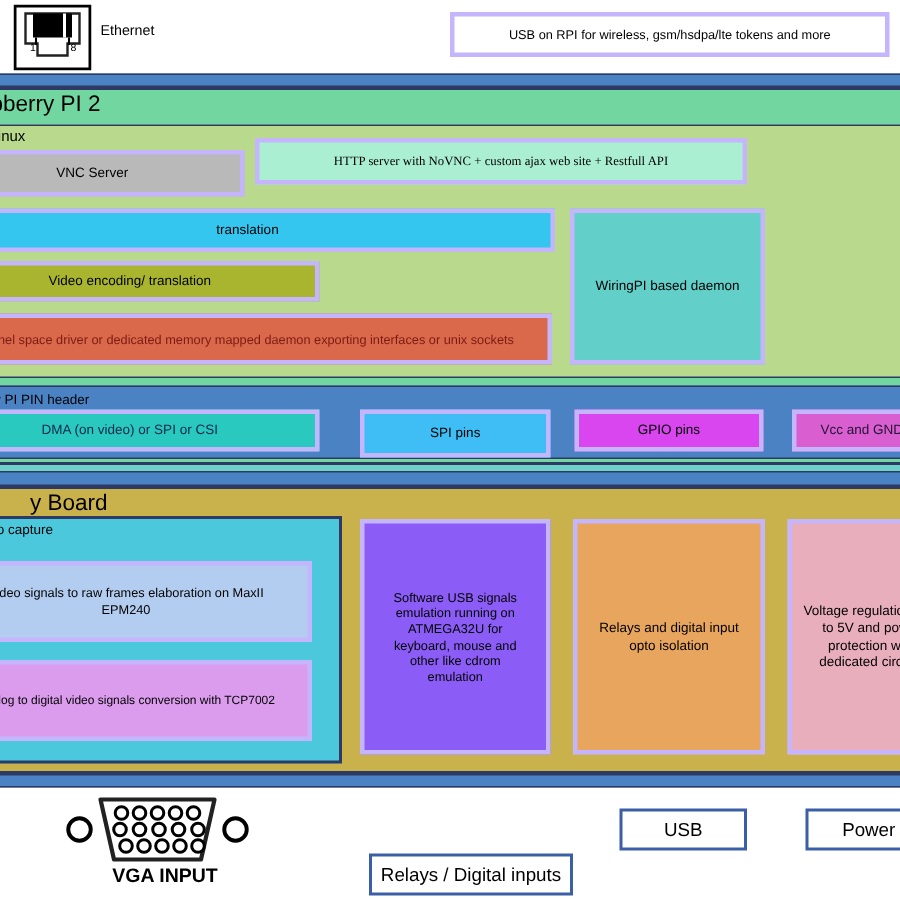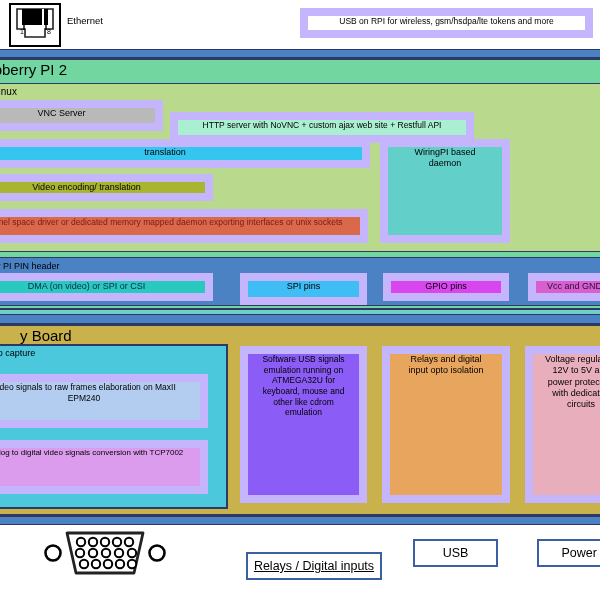--- a/index.html
+++ b/index.html
@@ -2,22 +2,22 @@
 <html><head>
 <meta charset="utf-8">
 <style>
   html,body{margin:0;padding:0;background:#fff;}
   #screen{
     position:relative;width:600px;height:600px;overflow:hidden;background:#ffffff;
     font-family:"Liberation Sans", sans-serif;color:#000;
   }
   .abs{position:absolute;box-sizing:border-box;}
   .box{
-    position:absolute;box-sizing:border-box;border:8px solid #c4b5fd;
-    display:flex;align-items:flex-start;justify-content:center;text-align:center;
+    position:absolute;box-sizing:border-box;border:3px solid #c4b5fd;
+    display:flex;align-items:center;justify-content:center;text-align:center;
     font-size:9px;line-height:1.25;color:#000;overflow:hidden;
   }
   .region{position:absolute;box-sizing:border-box;border:2px solid #2e3a64;}
   .hbar{position:absolute;left:0;width:600px;background:#4a82c4;border-top:1px solid #2c3a62;border-bottom:1px solid #2c3a62;box-sizing:border-box;}
   .rtitle{position:absolute;font-size:15px;color:#000;white-space:nowrap;}
   .slabel{position:absolute;font-size:9px;color:#000;white-space:nowrap;}
   .nowrap{white-space:nowrap;}
   
   .c-usb-top{background:#ffffff;}
   .c-rpi{background:#72d6a1;}
@@ -72,21 +72,21 @@
 
   <div class="region c-rpi" style="left:-40px;top:58px;width:690px;height:252px;"></div>
   <div class="rtitle" style="left:-33px;top:61px;">Raspberry PI 2</div>
 
   <div class="region c-linux" style="left:-40px;top:83px;width:690px;height:169px;"></div>
   <div class="slabel" style="left:-7px;top:86px;font-size:10px;">Linux</div>
 
   <div class="box c-vnc" style="left:-40px;top:100px;width:203px;height:31px;">
     <span>VNC Server</span>
   </div>
-  <div class="box c-http" style="left:170px;top:112px;width:304px;height:31px;font-size:8.5px;">
+  <div class="box c-http" style="left:170px;top:92px;width:328px;height:31px;font-size:8.5px;font-family:Liberation Serif, serif;">
     <span class="nowrap">HTTP server with NoVNC + custom ajax web site + Restfull API</span>
   </div>
   <div class="box c-libvnc" style="left:-40px;top:139px;width:410px;height:29px;">
     <span>translation</span>
   </div>
   <div class="box c-wiring" style="left:380px;top:139px;width:130px;height:104px;padding:0 10px;">
     <span>WiringPI based daemon</span>
   </div>
   <div class="box c-enc" style="left:-40px;top:174px;width:253px;height:27px;">
     <span>Video encoding/ translation</span>
@@ -154,22 +154,23 @@
         <circle cx="62" cy="23" r="4.2"></circle>
         <circle cx="75" cy="23" r="4.2"></circle>
         <circle cx="88" cy="23" r="4.2"></circle>
       <circle cx="40" cy="34" r="4.2"></circle>
         <circle cx="52" cy="34" r="4.2"></circle>
         <circle cx="64" cy="34" r="4.2"></circle>
         <circle cx="76" cy="34" r="4.2"></circle>
         <circle cx="88" cy="34" r="4.2"></circle>
     </g>
   </svg>
+  <div class="vga-label" style="left:55px;top:576px;width:110px;">VGA INPUT</div>
 
-  <div class="portbox" style="left:246px;top:552px;width:136px;height:28px;text-decoration:underline;">
+  <div class="portbox" style="left:246px;top:569px;width:136px;height:28px;">
     <span>Relays / Digital inputs</span>
   </div>
   <div class="portbox" style="left:413px;top:539px;width:85px;height:28px;">
     <span>USB</span>
   </div>
   <div class="portbox" style="left:537px;top:539px;width:110px;height:28px;">
     <span>Power 12V</span>
   </div>
 
 </div>

